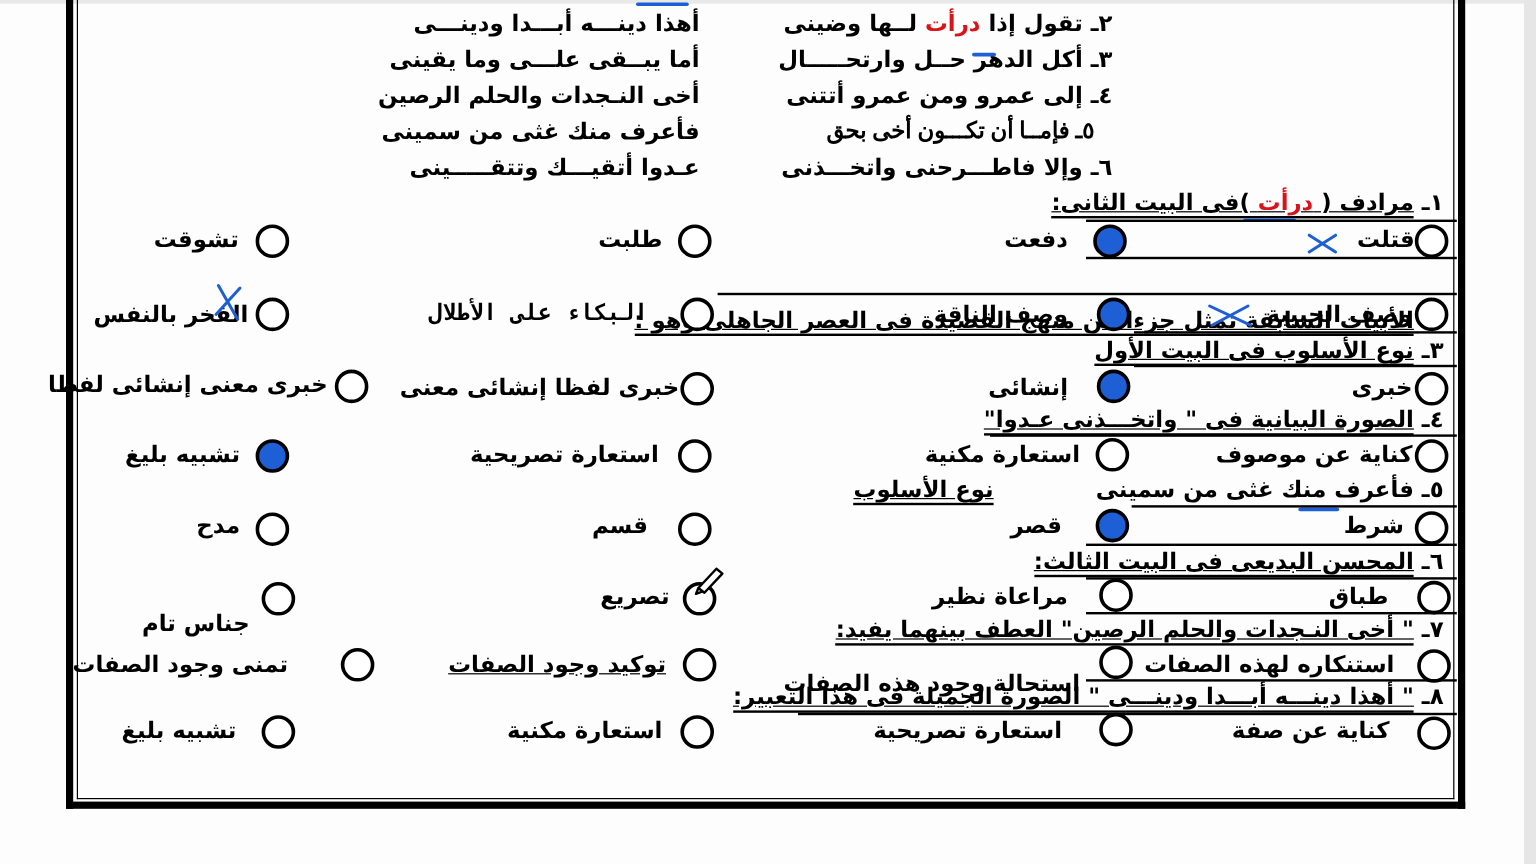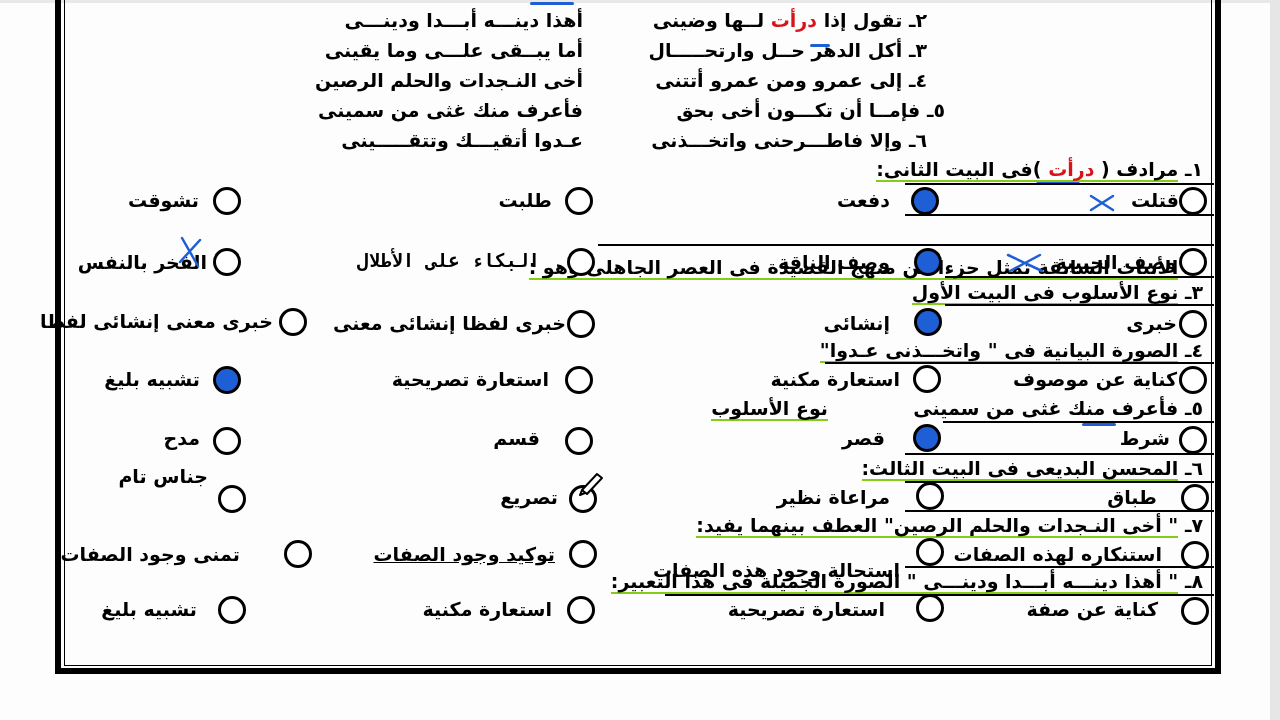--- a/index.html
+++ b/index.html
@@ -20,21 +20,21 @@
     position:absolute; left:64px; top:-10px; width:1148px; height:676px;
     border-left:1.5px solid #000; border-right:1.5px solid #000; border-bottom:1.5px solid #000;
     box-sizing:border-box;
   }
   .t {
     position:absolute; direction:rtl; white-space:nowrap;
     font-weight:bold; font-size:19px; line-height:24px;
   }
   .poem { font-size:19px; }
   .red { color:#d7141a; }
-  .ul { border-bottom:2px solid #84cc16; }
+  .ul { border-bottom:2px solid #000000;text-decoration:underline; }
   .radio {
     position:absolute; width:22px; height:22px; border:3.5px solid #000; border-radius:50%;
     box-sizing:content-box; background:#fff;
   }
   .radio.sel { background:#1f5fd6; }
   .hline { position:absolute; height:2px; background:#000; }
   .pen-blue { position:absolute; }
 </style>
 </head>
 <body>
@@ -50,21 +50,21 @@
     <span>تقول إذا </span><span class="red">درأت</span><span> لــها وضينى</span>
   </div>
   <div class="t poem" style="right:353px; top:38px;">
     <span>٣ـ</span>
     <span>أكل الدهر حــل وارتحـــــال</span>
   </div>
   <div class="t poem" style="right:353px; top:68px;">
     <span>٤ـ</span>
     <span>إلى عمرو ومن عمرو أتتنى</span>
   </div>
-  <div class="t poem" style="right:335px; top:98px;">
+  <div class="t poem" style="right:368px; top:98px;font-family:Liberation Serif, serif;">
     <span>٥ـ</span>
     <span>فإمــا أن تكـــون أخى بحق</span>
   </div>
   <div class="t poem" style="right:353px; top:128px;">
     <span>٦ـ</span>
     <span>وإلا فاطـــرحنى واتخـــذنى</span>
   </div>
 
   <div class="t poem" style="right:697px; top:8px;">أهذا دينـــه أبـــدا ودينـــى</div>
   <div class="t poem" style="right:697px; top:38px;">أما يبــقى علـــى وما يقينى</div>
@@ -206,21 +206,21 @@
   <div class="radio" style="left:916px; top:482px;"></div>
   <div class="t" style="right:390px; top:485px;">مراعاة نظير</div>
 
   <div class="radio" style="left:569px; top:485px;"></div>
   <svg class="pen-blue" style="left:577px; top:468px;" width="28" height="28">
       <path d="M5 22 L20 6 L25 10 L10 26 Z M5 22 L3 27 L8 25" stroke="#000" stroke-width="2" fill="#fff" stroke-linejoin="round"></path>
     </svg>
   <div class="t" style="right:722px; top:485px;">تصريع</div>
 
   <div class="radio" style="left:218px; top:485px;"></div>
-  <div class="t" style="right:1072px; top:464px;">جناس تام</div>
+  <div class="t" style="right:1072px; top:508px;">جناس تام</div>
 </div>
 
 <div>
   <div class="hline" style="left:905px; top:510px; width:309px; height:1.5px;"></div>
   <div class="t" style="right:77px; top:513px;">
     <span>٧ـ</span>
     <span class="ul">" أخى النـجدات والحلم الرصين" العطف بينهما يفيد:</span>
   </div>
 
   <div class="radio" style="left:1181px; top:541px;"></div>

